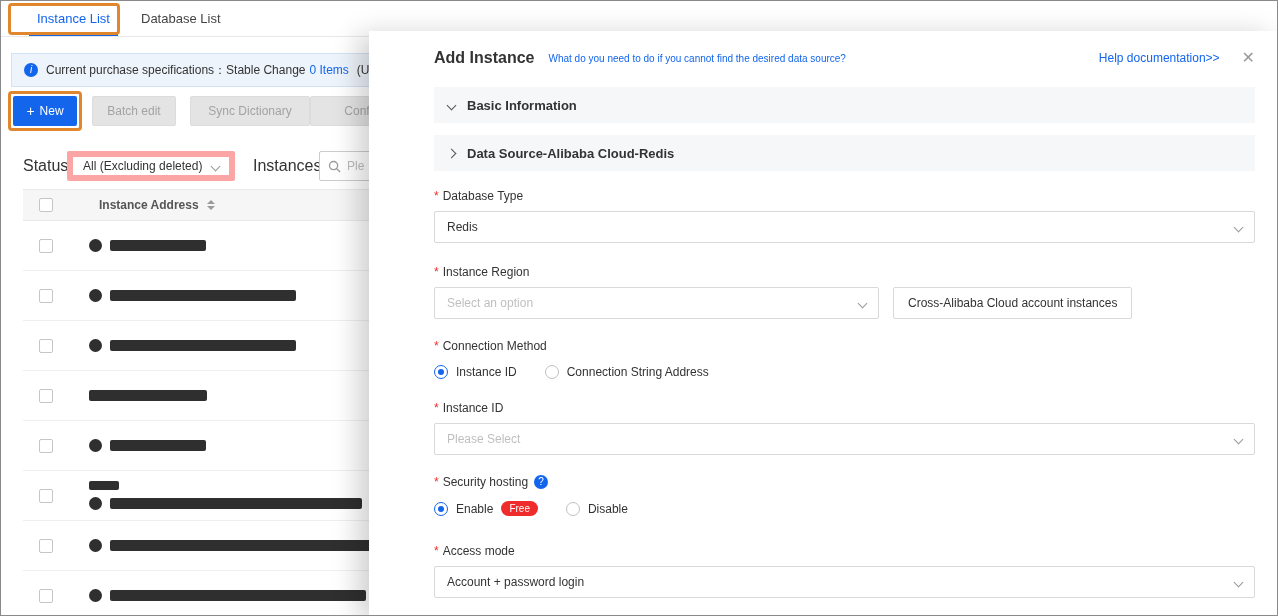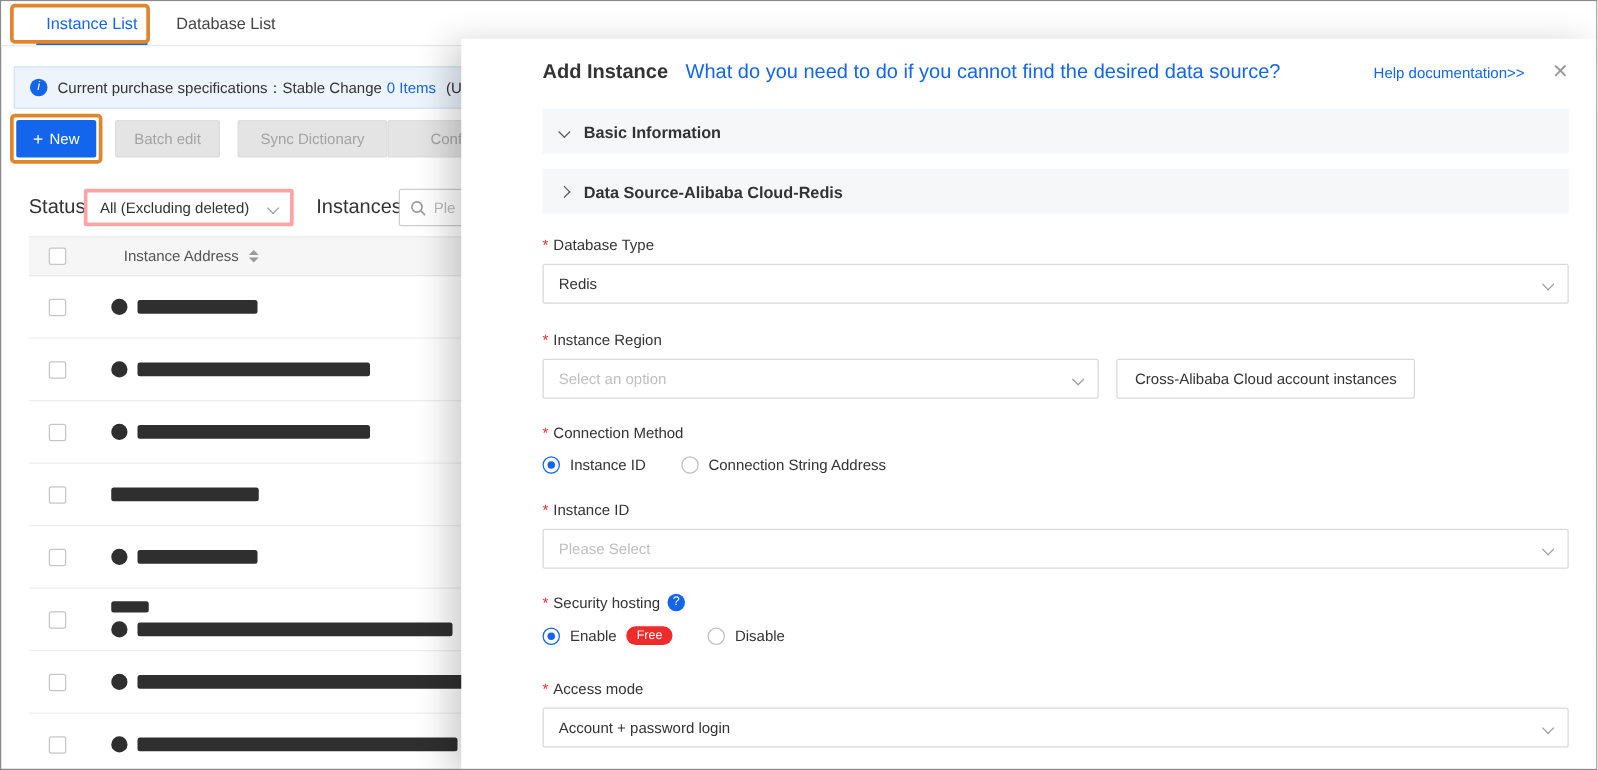--- a/index.html
+++ b/index.html
@@ -23,49 +23,49 @@
 
   .btn { position:absolute; top:95px; height:30px; border:none; border-radius:2px; font-size:12px; font-family:"Liberation Sans",sans-serif; display:flex; align-items:center; justify-content:center; cursor:pointer; }
   .btn-primary { left:12px; width:64px; background:#1366ec; color:#fff; gap:5px; }
   .btn-primary .plus { font-size:14px; line-height:1; }
   .btn-gray { background:#e4e4e4; color:#a3a3a3; border:1px solid #dcdcdc; cursor:default; }
   .btn-batch { left:91px; width:84px; }
   .btn-sync { left:189px; width:120px; }
   .btn-config { left:309px; width:110px; }
 
   .flabel { position:absolute; top:150px; height:30px; line-height:30px; font-size:16px; color:#333; }
-  .dropdown { position:absolute; left:66px; top:150px; width:168px; height:30px; border:3px solid #fca5a5; border-radius:2px; background:#fff; display:flex; align-items:center; justify-content:space-between; padding:0 10px; font-size:12px; color:#333; cursor:pointer; }
+  .dropdown { position:absolute; left:66px; top:150px; width:168px; height:30px; border:6px solid #fca5a5; border-radius:2px; background:#fff; display:flex; align-items:center; justify-content:space-between; padding:0 10px; font-size:12px; color:#333; cursor:pointer; }
   .searchbox { position:absolute; left:318px; top:150px; width:150px; height:30px; border:1px solid #ccc; border-radius:2px; background:#fff; display:flex; align-items:center; padding:0 8px; gap:6px; }
   .searchbox input { border:none; outline:none; font-size:12px; width:100px; color:#333; font-family:"Liberation Sans",sans-serif; }
   .searchbox input::placeholder { color:#bbb; }
 
   .thead { position:absolute; left:22px; right:0; top:188px; height:32px; background:#f6f6f6; border-top:1px solid #e9e9e9; border-bottom:1px solid #e9e9e9; display:flex; align-items:center; font-size:12px; color:#555; }
   .checkbox { width:14px; height:14px; border:1px solid #c6c6c6; border-radius:2px; background:#fff; flex:none; cursor:pointer; }
   .thead .checkbox { margin-left:16px; }
-  .th-label { margin-left:46px; }
+  .th-label { margin-left:46px;font-weight:bold; }
   .sort-icon { display:inline-flex; flex-direction:column; gap:2px; margin-left:8px; cursor:pointer; }
   .sort-icon i { width:0; height:0; border-left:4px solid transparent; border-right:4px solid transparent; display:block; }
   .sort-icon .up { border-bottom:4px solid #9a9a9a; }
   .sort-icon .down { border-top:4px solid #9a9a9a; }
 
   .rows { position:absolute; left:0; right:0; top:220px; bottom:0; overflow:hidden; }
   .trow { display:flex; align-items:center; height:50px; margin-left:22px; border-bottom:1px solid #efefef; }
   .trow .checkbox { margin-left:16px; }
   .rowcontent { display:flex; align-items:center; margin-left:36px; }
   .inst-dot { width:13px; height:13px; border-radius:50%; background:#2f2f2f; margin-right:8px; flex:none; }
   .blob { height:11px; background:#2f2f2f; border-radius:2px; }
   .twoline { display:flex; flex-direction:column; justify-content:center; gap:7px; margin-left:36px; }
   .twoline .l2 { display:flex; align-items:center; }
   .blob.small { height:9px; }
 
   
   .modal { position:absolute; left:368px; top:30px; right:0; bottom:0; background:#fff; box-shadow:-10px 4px 26px rgba(0,0,0,0.20); z-index:10; overflow:hidden;padding-left:43px; }
   .modal-header { display:flex; align-items:center; padding:18px 22px 12px 22px; }
   .modal-title { font-size:16px; font-weight:bold; color:#333; }
-  .question-link { margin-left:14px; font-size:16px; color:#1366ec; text-decoration:none; cursor:pointer; }
+  .question-link { margin-left:14px; font-size:10px; color:#1366ec; text-decoration:none; cursor:pointer; }
   .spacer { flex:1; }
   .help-link { font-size:12px; color:#1366ec; text-decoration:none; cursor:pointer; }
   .close { margin-left:22px; font-size:16px; color:#999; cursor:pointer; line-height:1; }
 
   .section-bar { margin:0 22px; height:36px; background:#f6f7f9; display:flex; align-items:center; padding:0 14px; cursor:pointer; }
   .section-bar.first { margin-top:12px; }
   .section-bar.second { margin-top:8px; }
   .section-label { font-size:13px; font-weight:bold; color:#333; margin-left:12px; }
   .chev { display:inline-block; width:7px; height:7px; border-right:1.6px solid #555; border-bottom:1.6px solid #555; flex:none; }
   .chev-right { transform:rotate(-45deg); }

